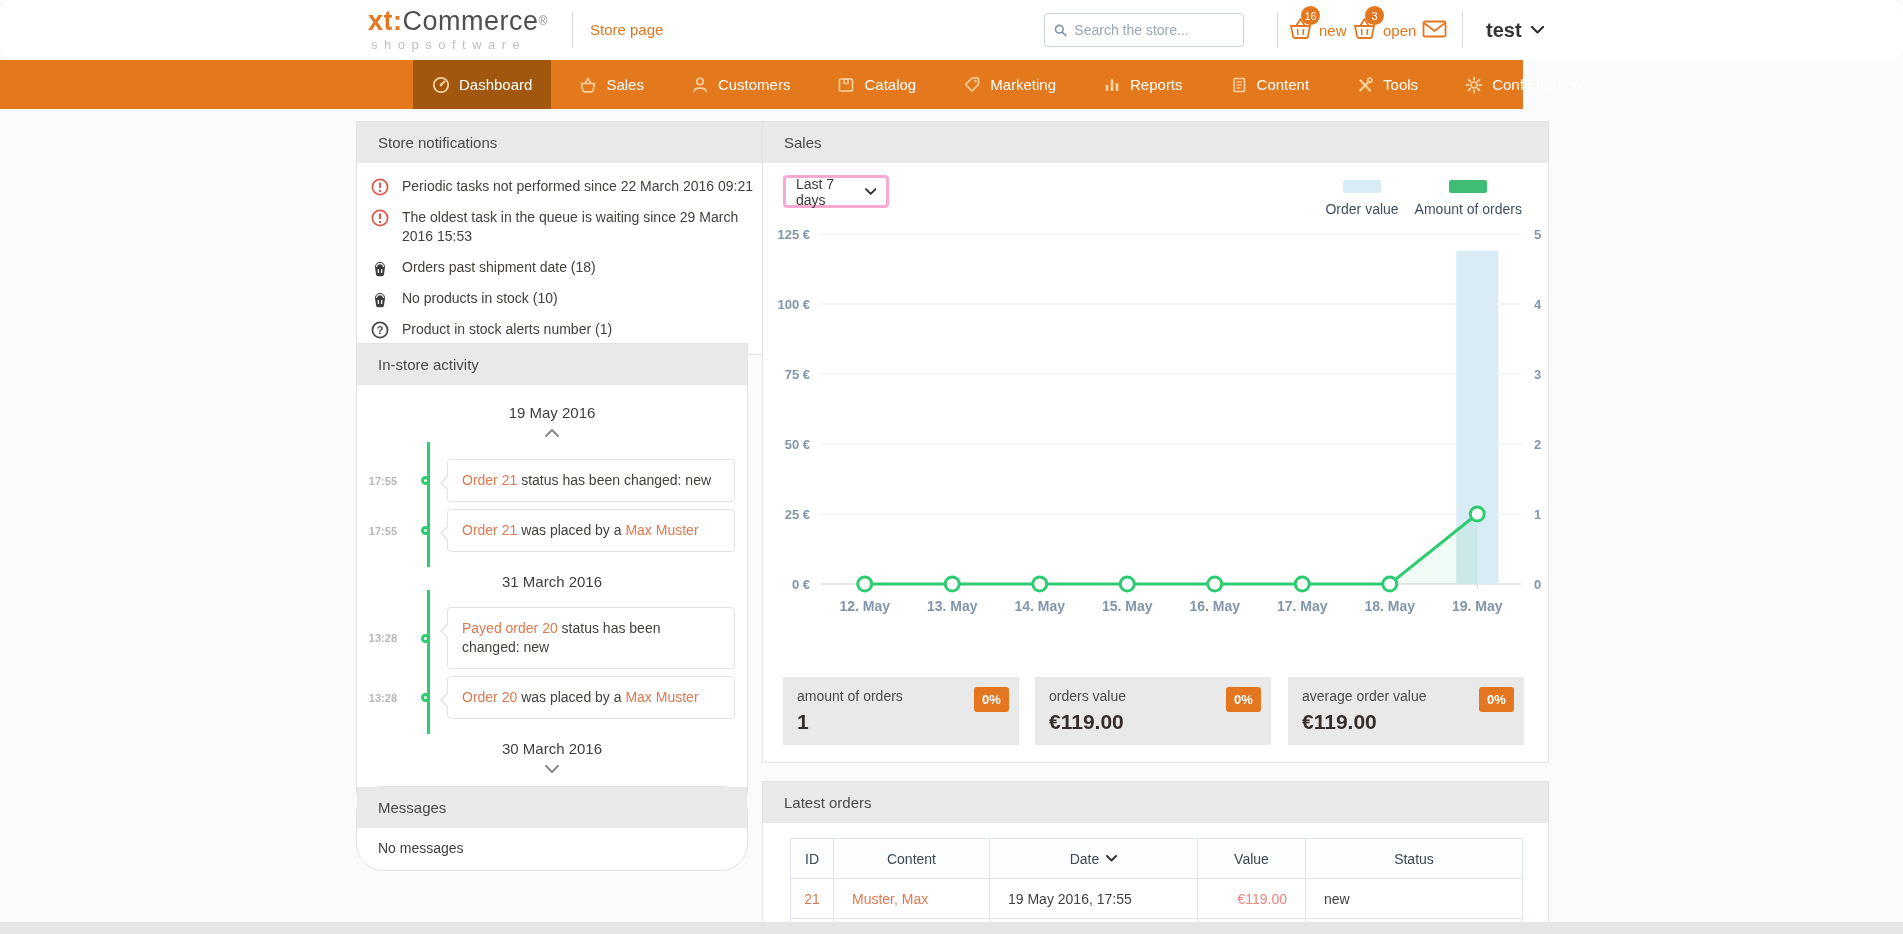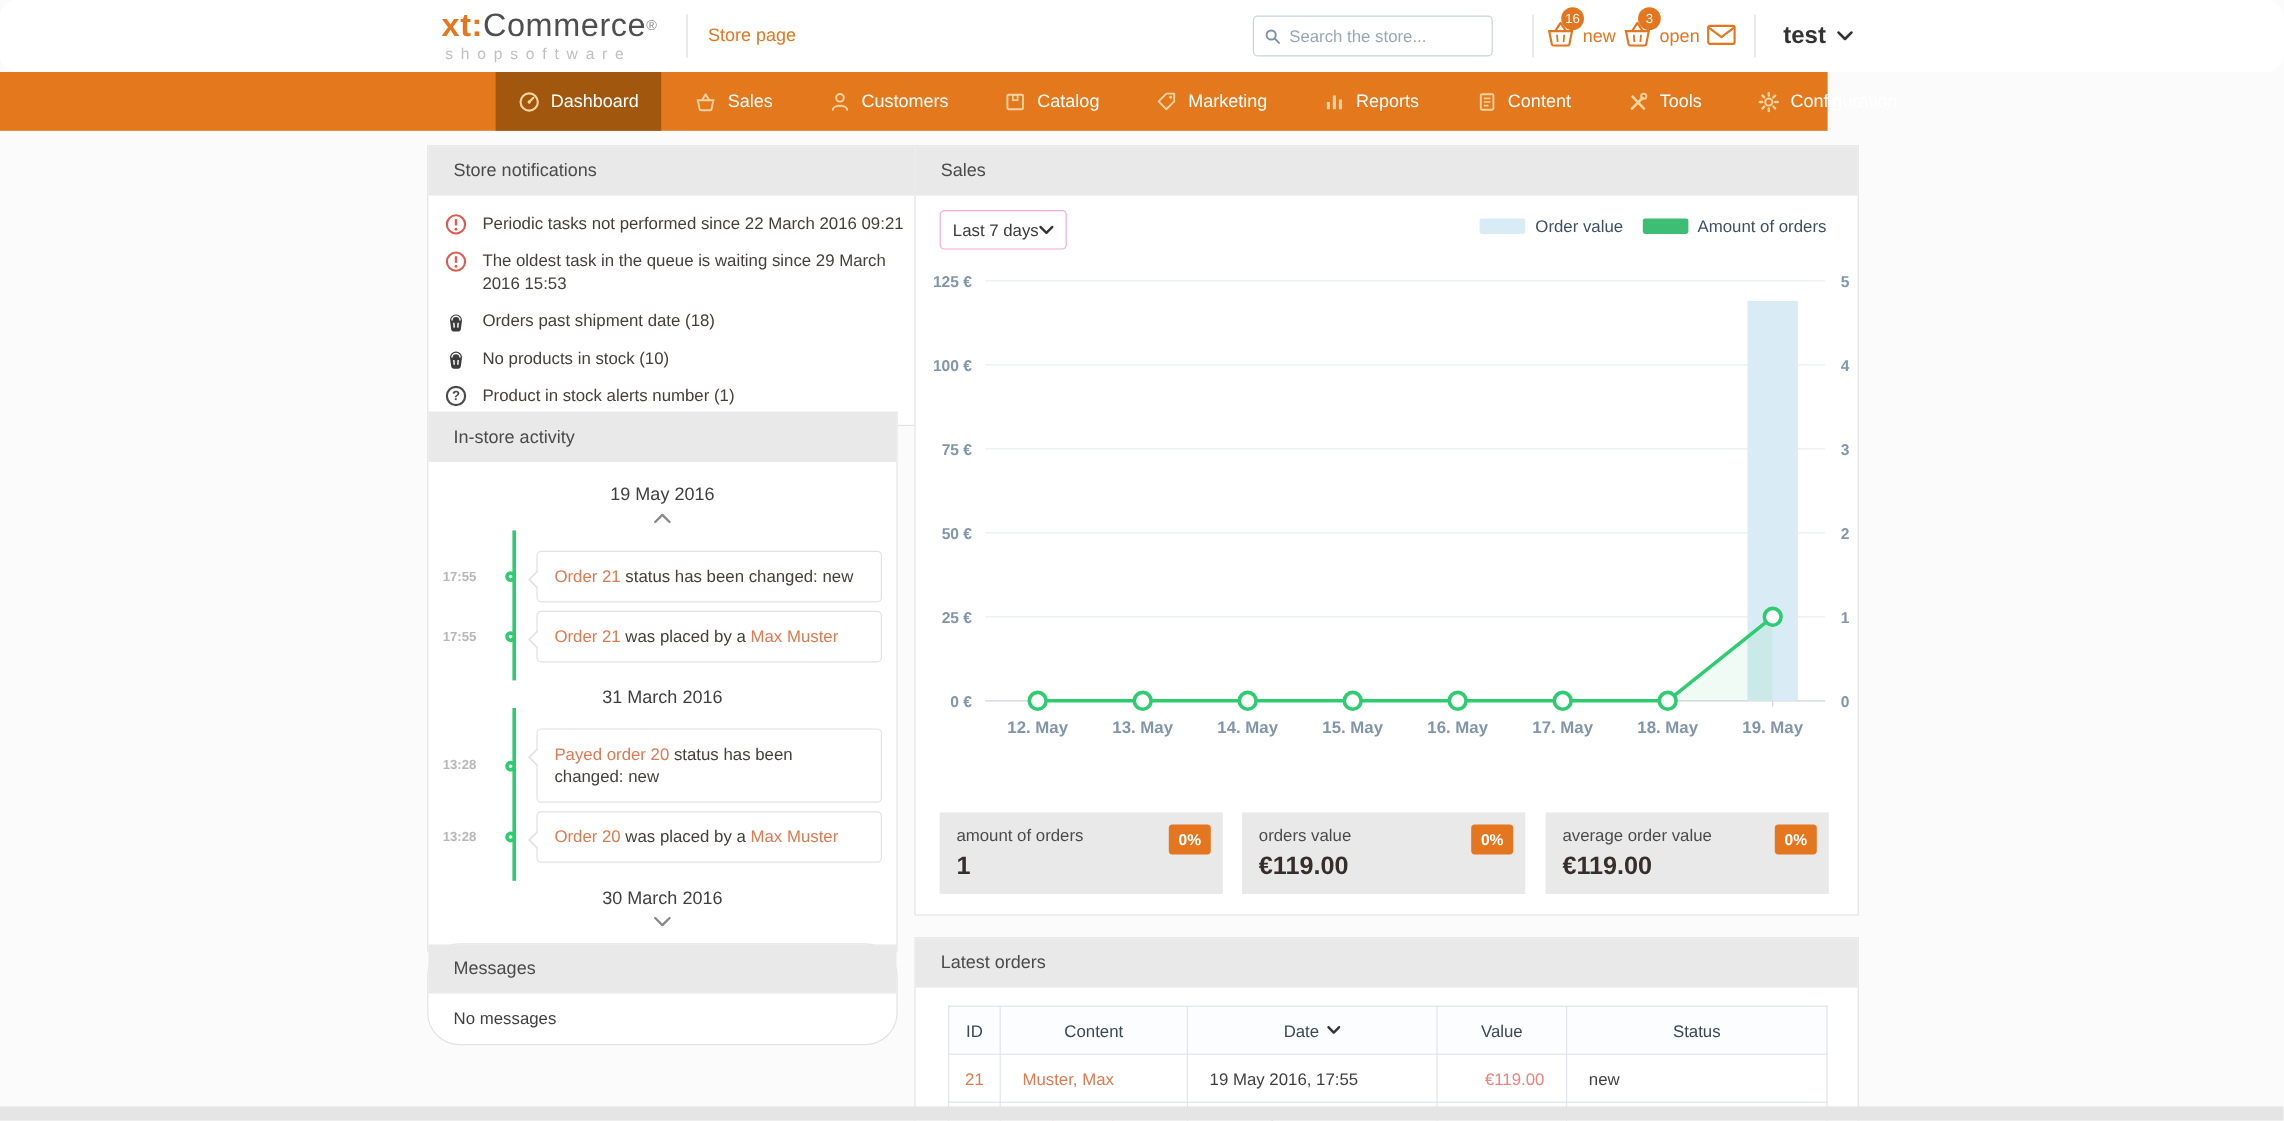--- a/index.html
+++ b/index.html
@@ -51,24 +51,24 @@
   .evt-dot { position:absolute; left:64px; width:9px; height:9px; border:3px solid #2ecc71; border-radius:50%; background:#fff; z-index:2; }
   .evt-bubble { margin-left:38px; margin-right:12px; flex:1; border:1px solid #e2e2e2; border-radius:4px; padding:11px 14px; font-size:14px; color:#45403a; background:#fff; position:relative; line-height:19px; }
   .evt-bubble::before { content:''; position:absolute; left:-8px; top:15px; border:8px solid transparent; border-left:none; border-right:8px solid #e2e2e2; }
   .evt-bubble::after  { content:''; position:absolute; left:-6.5px; top:15px; border:8px solid transparent; border-left:none; border-right:8px solid #ffffff; }
   .lnk { color:#df7950; cursor:pointer; }
 
   
   .msg-body { padding:12px 21px 14px; font-size:14px; color:#3f3f3f; }
 
   
-  .range { position:absolute; left:20px; top:53px; width:106px; height:33px; border:1px solid #f9a8d4; border-radius:4px; background:#fff; display:flex; align-items:center; justify-content:space-between; padding:0 10px; font-size:14px; color:#3a3a3a; cursor:pointer; }
+  .range { position:absolute; left:20px; top:53px; width:106px; height:33px; border:3px solid #f9a8d4; border-radius:4px; background:#fff; display:flex; align-items:center; justify-content:space-between; padding:0 10px; font-size:14px; color:#3a3a3a; cursor:pointer; }
   .legend { position:absolute; right:26px; top:58px; display:flex; align-items:center; gap:8px; font-size:14px; color:#3e4f63; }
   .legend .sw { width:38px; height:13px; border-radius:2px; display:inline-block; }
-  .legend .li { display:flex; align-items:center; gap:8px; margin-left:8px; }
+  .legend .li { display:flex; align-items:center; gap:8px; margin-left:8px;flex-direction:column; }
   #sales-chart { position:absolute; left:0; top:100px; }
   .ax  { font-family:"Liberation Sans",sans-serif; font-size:13px; font-weight:bold; fill:#8296ab; }
   .axx { font-family:"Liberation Sans",sans-serif; font-size:14px; font-weight:bold; fill:#8296ab; }
 
   
   .stat { position:absolute; width:236px; height:68px; background:#e9e9e9; top:555px; }
   .stat .sl { position:absolute; left:14px; top:11px; font-size:14px; color:#4a4a4a; }
   .stat .sb { position:absolute; right:10px; top:10px; width:35px; height:25px; border-radius:3px; background:#e4761f; color:#fff; font-size:13px; font-weight:bold; display:flex; align-items:center; justify-content:center; }
   .stat .sv { position:absolute; left:14px; top:33px; font-size:21px; font-weight:bold; color:#362e2a; }
 

